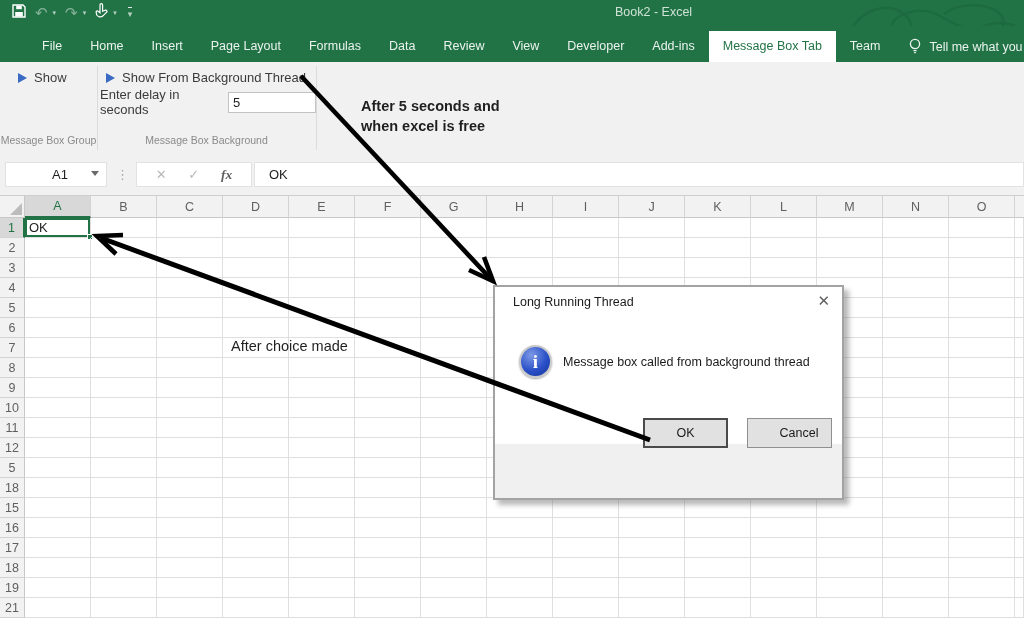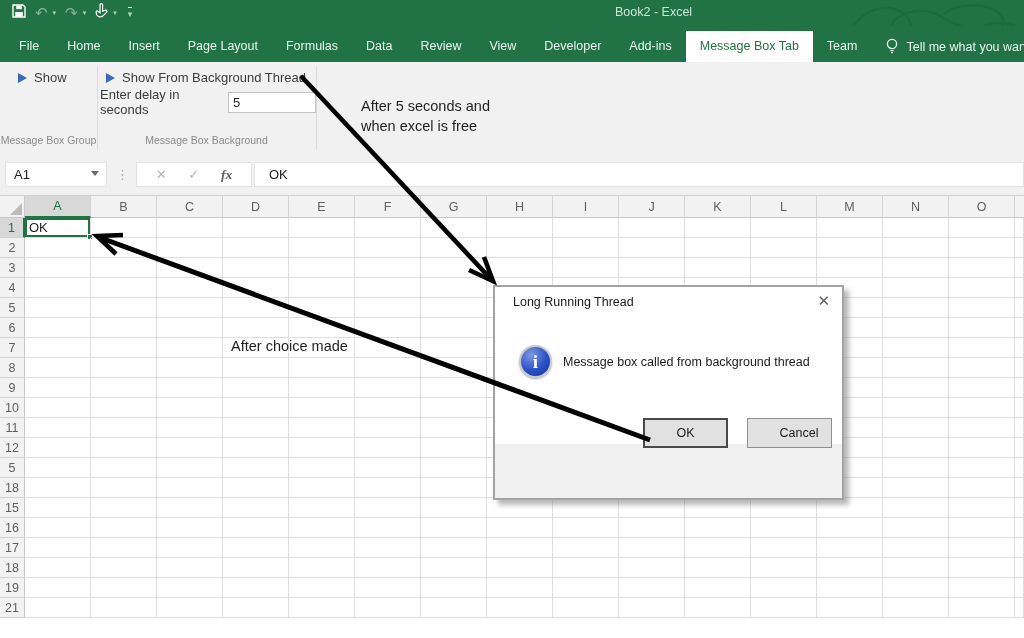--- a/index.html
+++ b/index.html
@@ -8,38 +8,38 @@
 
   
   .titlebar { position:absolute; left:0; top:0; width:1024px; height:26px; background:#217346; z-index:3; }
   .qat { position:absolute; left:12px; top:0; height:26px; display:flex; align-items:center; gap:9px; }
   .qat .caret { font-size:7px; color:rgba(255,255,255,.65); margin-left:-4px; }
   .qat .muted { color:rgba(255,255,255,.45); font-size:15px; line-height:1; font-family:"DejaVu Sans",sans-serif; }
   .win-title { position:absolute; left:615px; top:5px; color:#cfe3d6; font-size:12.5px; white-space:nowrap; }
   .flourish { position:absolute; right:0; top:0; }
 
   
-  .tabbar { position:absolute; left:0; top:26px; width:1024px; height:36px; background:#217346; display:flex; align-items:flex-end; padding-left:5px; z-index:3; }
+  .tabbar { position:absolute; left:0; top:26px; width:1024px; height:36px; background:#217346; display:flex; align-items:flex-end; padding-left:28px; z-index:3; }
   .tab { height:31px; line-height:31px; padding:0 14px; color:#eaf3ee; font-size:12.5px; white-space:nowrap; cursor:default; }
   .tab.selected { background:#fff; color:#217346; }
   .tellme { height:31px; display:flex; align-items:center; gap:7px; color:#eaf3ee; font-size:12.5px; margin-left:14px; white-space:nowrap; }
 
   
   .ribbon { position:absolute; left:0; top:62px; width:1024px; height:104px; background:#f2f1f1; border-bottom:1px solid #d5d4d4; z-index:2; }
   .rgroup { position:absolute; top:0; height:87px; }
   .rgroup .glabel { position:absolute; bottom:3px; left:0; right:0; text-align:center; font-size:10.5px; color:#8a8a8a; white-space:nowrap; }
   .gsep { position:absolute; top:4px; bottom:4px; width:1px; background:#dcdbdb; }
   .rbtn { position:absolute; display:flex; align-items:center; gap:7px; font-size:13px; color:#3b3b3b; cursor:default; white-space:nowrap; }
   .play { width:0; height:0; border-left:9px solid #3a6bc4; border-top:5.5px solid transparent; border-bottom:5.5px solid transparent; }
   .delay-row { position:absolute; left:100px; top:87px; display:flex; align-items:center; font-size:13px; color:#3b3b3b; }
   .delay-input { margin-left:4px; width:88px; height:21px; background:#fff; border:1px solid #c3c2c2; font-size:13px; color:#1f1f1f; padding:0 4px; font-family:"Liberation Sans",sans-serif; }
 
   
   .fbar { position:absolute; left:0; top:150px; width:1024px; height:46px; background:#f2f1f1; border-bottom:1px solid #cfcece; z-index:2; }
-  .namebox { position:absolute; left:5px; top:12px; width:102px; height:25px; background:#fff; border:1px solid #e3e2e2; font-size:13px; color:#1f1f1f; line-height:23px; padding-left:8px; }
+  .namebox { position:absolute; left:5px; top:12px; width:102px; height:25px; background:#fff; border:1px solid #e3e2e2; font-size:13px; color:#1f1f1f; line-height:23px; padding-left:8px;text-align:center; }
   .namebox .nb-caret { position:absolute; right:7px; top:8px; width:0; height:0; border-left:4px solid transparent; border-right:4px solid transparent; border-top:5px solid #6a6a6a; }
   .fdots { position:absolute; left:116px; top:12px; height:25px; line-height:25px; color:#a9a8a8; font-size:13px; font-family:"DejaVu Sans",sans-serif; }
   .fxbox { position:absolute; left:136px; top:12px; width:116px; height:25px; background:#fff; border:1px solid #e3e2e2; display:flex; align-items:center; justify-content:space-around; padding:0 8px; }
   .fxbox .dim { color:#b9b8b8; font-size:13px; }
   .fxbox .fx { color:#5f5f5f; font-size:13.5px; font-family:Liberation Serif, serif; font-style:italic; font-weight:bold; }
   .fvalue { position:absolute; left:254px; top:12px; width:770px; height:25px; background:#fff; border:1px solid #e3e2e2; font-size:13px; color:#1f1f1f; line-height:23px; padding-left:14px; }
 
   
   .grid { position:absolute; left:0; top:196px; width:1024px; height:442px; background:#fff; z-index:1; }
   .hdr-row { display:flex; height:22px; }
@@ -51,21 +51,21 @@
   .g-row { display:flex; height:20px; }
   .row-h { width:25px; height:20px; background:#f3f2f2; border-right:1px solid #c9c8c8; border-bottom:1px solid #d4d3d3; text-align:center; line-height:20px; font-size:12.5px; color:#5f5f5f; }
   .row-h.sel { background:#d9d8d8; color:#217346; border-right:2px solid #217346; }
   .cell { width:66px; height:20px; border-right:1px solid #e0dfdf; border-bottom:1px solid #e0dfdf; font-size:13px; color:#1f1f1f; line-height:19px; padding-left:4px; position:relative; }
   .cell.filler { flex:1; }
   .cell.sel { box-shadow:inset 0 0 0 2px #217346; }
   .fill-handle { position:absolute; right:-3px; bottom:-3px; width:6px; height:6px; background:#217346; border:1px solid #fff; }
 
   
   .note { position:absolute; font-size:14.5px; color:#1f1f1f; z-index:6; line-height:20px; white-space:nowrap; }
-  #note-delay { left:361px; top:96px; }
+  #note-delay { left:361px; top:96px;font-weight:bold; }
   #note-choice { left:231px; top:336px; }
 
   
   .dialog { position:absolute; left:493px; top:285px; width:351px; height:215px; background:#fff; border:2px solid #a3a3a3; box-shadow:5px 5px 5px rgba(100,100,100,.45); z-index:10; }
   .dlg-title { position:absolute; left:18px; top:8px; font-size:12.5px; color:#1a1a1a; }
   .dlg-close { position:absolute; right:12px; top:5px; font-size:15px; color:#5f5f5f; cursor:default; font-family:"DejaVu Sans",sans-serif; }
   .dlg-icon { position:absolute; left:24px; top:58px; width:33px; height:33px; border-radius:50%; border:2px solid #c9c9c9; background:radial-gradient(circle at 35% 28%, #7d9ae6 0%, #2a50c8 55%, #16339b 100%); box-shadow:0 1px 2px rgba(0,0,0,.35); color:#fff; text-align:center; line-height:29px; font-family:"Liberation Serif",serif; font-weight:bold; font-size:19px; }
   .dlg-msg { position:absolute; left:68px; top:68px; font-size:12.5px; color:#1a1a1a; white-space:nowrap; }
   .dlg-footer { position:absolute; left:0; right:0; bottom:0; height:54px; background:#f0f0f0; }
   .dlg-btn { position:absolute; top:131px; width:85px; height:30px; background:#e1e1e1; font-size:12.5px; color:#1a1a1a; text-align:center; line-height:27px; cursor:default; }

